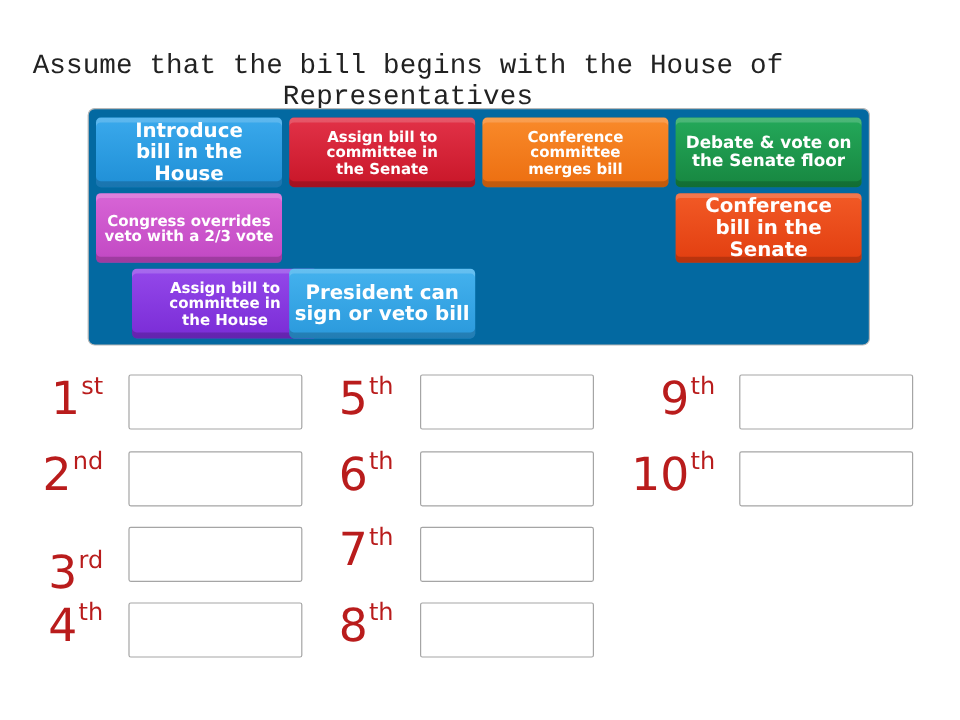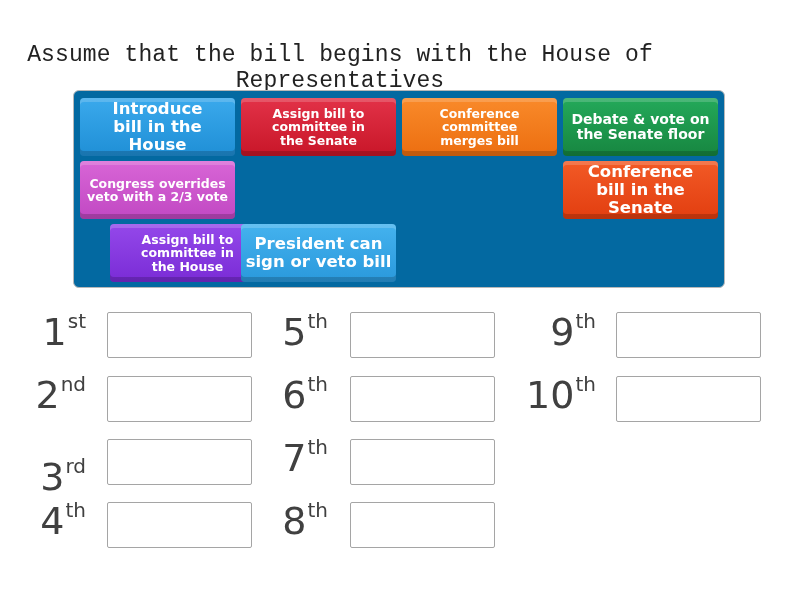--- a/index.html
+++ b/index.html
@@ -4,21 +4,21 @@
 <style>
   html, body { margin:0; padding:0; background:#ffffff; }
   body { width:800px; height:600px; position:relative; overflow:hidden; font-family:"DejaVu Sans", sans-serif; }
   .title { position:absolute; left:0; top:42px; width:680px; text-align:center; font-size:23px; color:#222; font-family:Liberation Mono, monospace; letter-spacing:0.1px; }
   .tray { position:absolute; left:73px; top:90px; width:652px; height:198px; border:1px solid #b8b8b8; border-radius:6px; background:#0369a1; box-sizing:border-box; }
   .tile { position:absolute; width:155px; height:58px; border-radius:4px; color:#fff; font-weight:bold; display:flex; align-items:center; justify-content:center; text-align:center; line-height:1.08; box-sizing:border-box; padding:0 2px; box-shadow: inset 0 -5px 0 rgba(0,0,0,0.18), inset 0 4px 0 rgba(255,255,255,0.18); }
   .tile span { display:block; }
   .fs-l { font-size:16.5px; }
   .fs-m { font-size:14px; }
   .fs-s { font-size:12.5px; }
-  .slot-label { position:absolute; font-size:38px; color:#404040; font-family:"DejaVu Sans", sans-serif; text-align:right; width:70px; line-height:1; }
+  .slot-label { position:absolute; font-size:38px; color:#b91c1c; font-family:"DejaVu Sans", sans-serif; text-align:right; width:70px; line-height:1; }
   .slot-label sup { font-size:20px; vertical-align:top; position:relative; top:-2px; margin-left:1px; }
   .slot-box { position:absolute; width:145px; height:46px; border:1px solid #a5a5a5; border-radius:2px; background:#fff; box-sizing:border-box; }
 </style>
 </head>
 <body>
 
 <div class="title">Assume that the bill begins with the House of Representatives</div>
 
 <div class="tray">
   <div class="tile fs-l" style="left:6px;top:7px;background:linear-gradient(#3aa9ec,#1f8fd6);">

